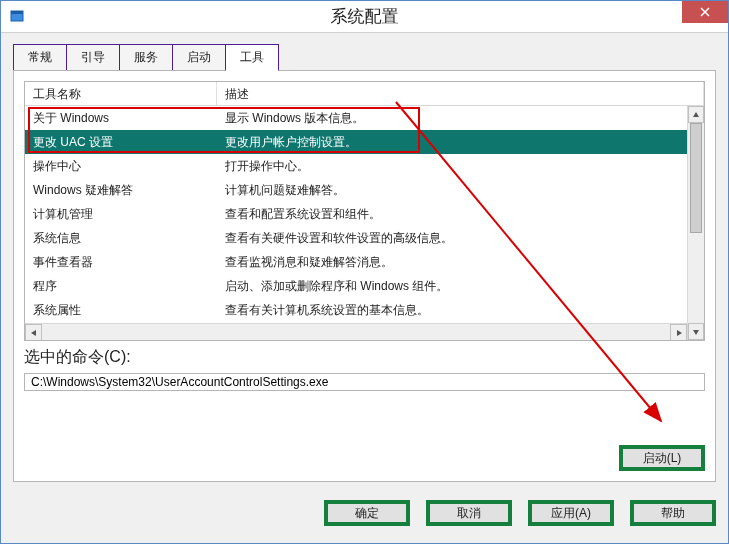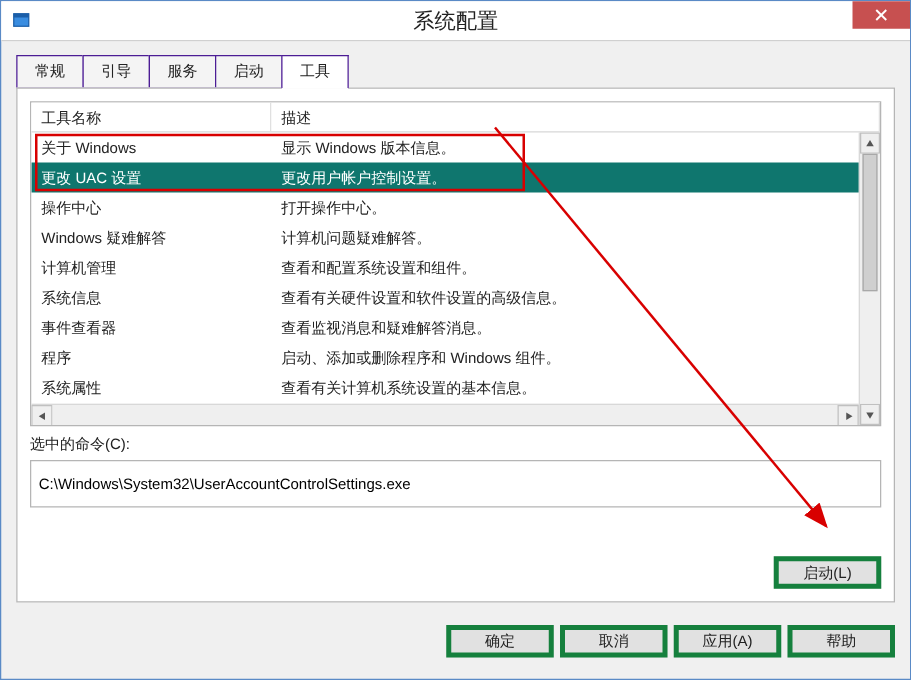--- a/index.html
+++ b/index.html
@@ -25,26 +25,26 @@
   .row .c2 { flex:1; }
   .row.sel { background:#0f766e; color:#fff; }
   .redbox { position:absolute; border:2px solid #d80000; pointer-events:none; }
   .hscroll { height:17px; border-top:1px solid #d8d8d8; background:#f0f0f0; position:absolute; left:0; right:17px; bottom:0; display:flex; }
   .hscroll .arr { width:17px; height:17px; display:flex; align-items:center; justify-content:center; border:1px solid #c0c0c0; background:#efefef; }
   .hscroll .track { flex:1; background:#efefef; }
   .vscroll { width:17px; position:absolute; right:0; top:24px; bottom:0; background:#f0f0f0; border-left:1px solid #d8d8d8; display:flex; flex-direction:column; }
   .vscroll .arr { height:17px; display:flex; align-items:center; justify-content:center; border:1px solid #c0c0c0; background:#efefef; }
   .vscroll .track { flex:1; background:#efefef; position:relative; }
   .vscroll .thumb { position:absolute; left:2px; right:2px; top:0; height:110px; background:#cfcfcf; border:1px solid #a8a8a8; }
-  .lbl { margin:2px 10px 4px 10px; font-size:12px; color:#222; }
+  .lbl { margin:2px 10px 4px 10px; font-size:16px; color:#222; }
   .cmd { margin:0 10px; }
-  .cmd input { width:100%; height:38px; border:1px solid #b5b5b5; padding:2px 6px; font-size:12px; background:#fff; }
+  .cmd input { width:100%; height:18px; border:1px solid #b5b5b5; padding:2px 6px; font-size:12px; background:#fff; }
   .launch { position:absolute; right:10px; bottom:10px; }
   .btn { min-width:86px; height:26px; border:4px solid #15803d; background:#e1e1e1; font-size:12px; color:#222; padding:0 18px; cursor:pointer; }
-  .btnrow { display:flex; justify-content:flex-end; gap:5px; padding:8px 12px 0 12px; }
+  .btnrow { display:flex; justify-content:flex-end; gap:16px; padding:8px 12px 0 12px; }
   .arrow { position:absolute; pointer-events:none; }
 </style>
 </head>
 <body>
 
 <div class="window">
 
   <div class="titlebar">
     <span class="icon">
       <svg width="16" height="16" viewBox="0 0 16 16">

